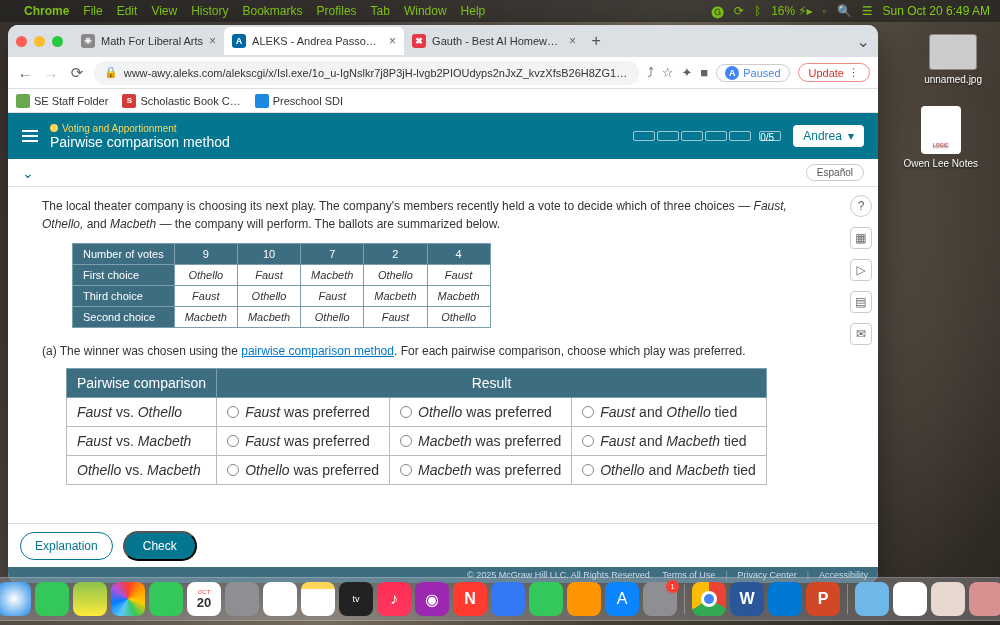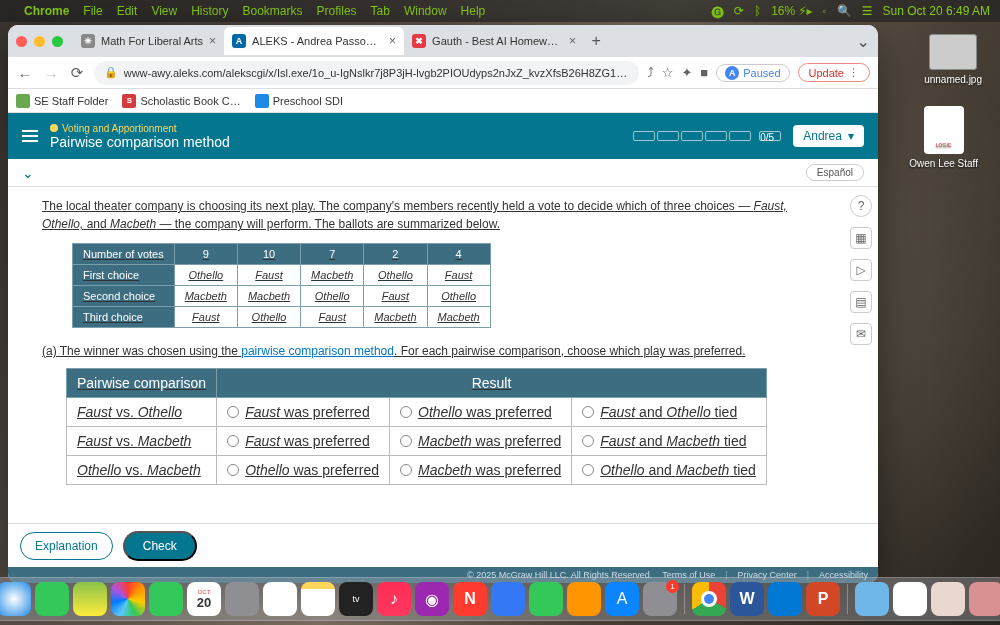--- a/index.html
+++ b/index.html
@@ -83,21 +83,21 @@
 .progress-boxes { display:flex; gap:2px; }
 .progress-boxes span { width:22px; height:10px; border:1px solid rgba(255,255,255,0.6); border-radius:2px;}
 .progress-text { font-size:10px; margin-left:6px;}
 .user-pill { background:#fff; color:#05768f; padding:4px 10px; border-radius:4px; font-size:12px; display:flex; align-items:center; gap:6px; font-weight:500;}
 
 .sub-bar { height:28px; background:#fff; border-bottom:1px solid #e0e0e0; display:flex; align-items:center; justify-content:space-between; padding:0 14px;}
 .sub-bar .chev { color:#05768f; font-size:14px;}
 .espanol { border:1px solid #ccc; border-radius:10px; padding:2px 10px; font-size:10px; color:#555;}
 
 .content-wrap { flex:1; display:flex; overflow:hidden;}
-.content { flex:1; padding: 10px 34px 0 34px; font-size:12px; color:#333; overflow:auto;text-decoration:underline;}
+.content { flex:1; padding: 10px 34px 0 34px; font-size:12px; color:#333; overflow:auto;}
 .side-tools { width:34px; display:flex; flex-direction:column; align-items:center; gap:10px; padding-top:8px;}
 .tool { width:22px; height:22px; border:1px solid #ccc; border-radius:50%; display:flex; align-items:center; justify-content:center; font-size:12px; color:#666;}
 .tool.sq { border-radius:4px;}
 
 .prompt { line-height:1.5; margin-bottom:10px; font-size:12px;}
 .prompt em, .content em { font-style:italic;}
 
 table.ballots { border-collapse: collapse; margin: 6px 0 16px 30px; font-size:11px;}
 table.ballots th, table.ballots td { border:1px solid #7a9eab; padding:4px 10px; text-align:center;}
 table.ballots th { background:#3d6d80; color:#fff; font-weight:normal; text-align:left; padding:4px 10px;}
@@ -139,21 +139,21 @@
 <body>
 
 <div class="desktop"></div>
 
 <div class="desktop-icon" style="top:34px; right:18px;">
   <div class="thumb"></div>
   <div>unnamed.jpg</div>
 </div>
 <div class="desktop-icon" style="top:106px; right:22px;">
   <div class="doc"></div>
-  <div>Owen Lee Staff</div>
+  <div>Owen Lee Notes</div>
 </div>
 
 <div class="menubar">
   <span class="apple"></span>
   <span class="app-name">Chrome</span>
   <span class="menu-item">File</span>
   <span class="menu-item">Edit</span>
   <span class="menu-item">View</span>
   <span class="menu-item">History</span>
   <span class="menu-item">Bookmarks</span>
@@ -285,34 +285,34 @@
         <tbody>
           <tr>
               <th>First choice</th>
             <td><em>Othello</em></td>
             <td><em>Faust</em></td>
             <td><em>Macbeth</em></td>
             <td><em>Othello</em></td>
             <td><em>Faust</em></td>
           </tr>
           <tr>
+              <th>Third choice</th>
+            <td><em>Faust</em></td>
+            <td><em>Othello</em></td>
+            <td><em>Faust</em></td>
+            <td><em>Macbeth</em></td>
+            <td><em>Macbeth</em></td>
+          </tr>
+          <tr>
               <th>Second choice</th>
             <td><em>Macbeth</em></td>
             <td><em>Macbeth</em></td>
             <td><em>Othello</em></td>
             <td><em>Faust</em></td>
             <td><em>Othello</em></td>
-          </tr>
-          <tr>
-              <th>Third choice</th>
-            <td><em>Faust</em></td>
-            <td><em>Othello</em></td>
-            <td><em>Faust</em></td>
-            <td><em>Macbeth</em></td>
-            <td><em>Macbeth</em></td>
           </tr>
         </tbody>
       </table>
 
       <p class="part">
         <span>(a) The winner was chosen using the </span><a class="link">pairwise comparison method</a><span>. For each pairwise comparison, choose which play was preferred.</span>
       </p>
 
       <table class="pairwise">
         <thead>

